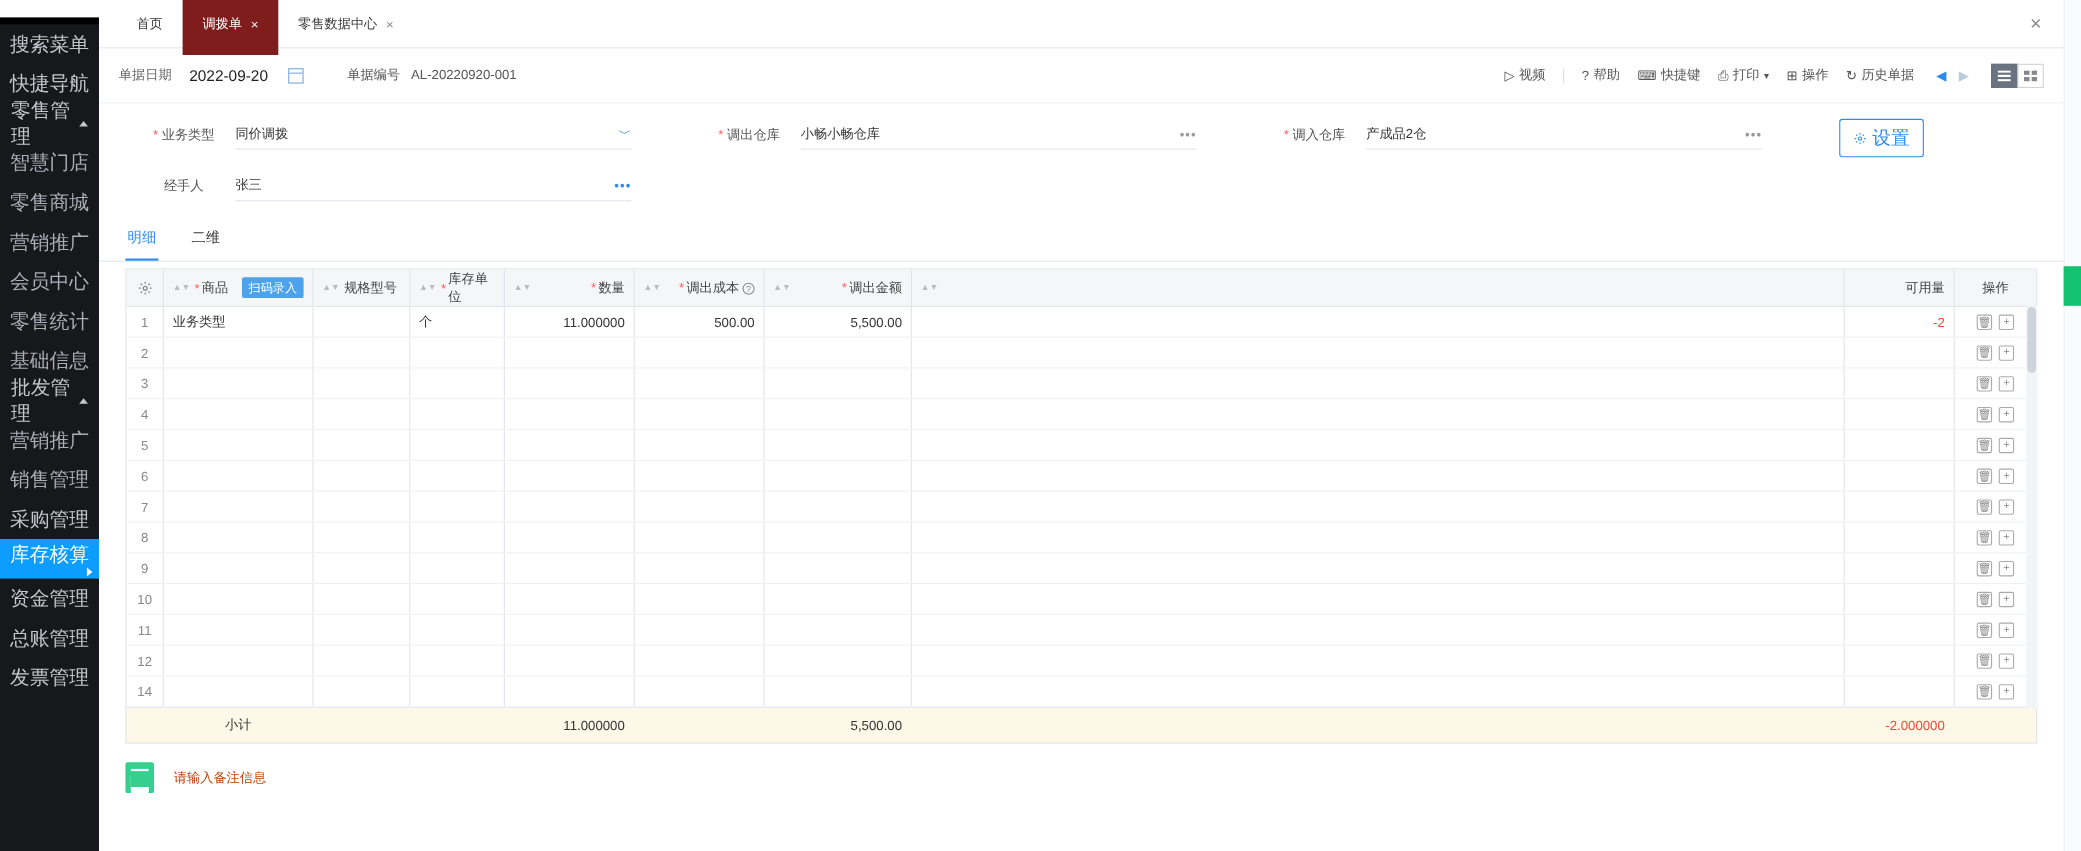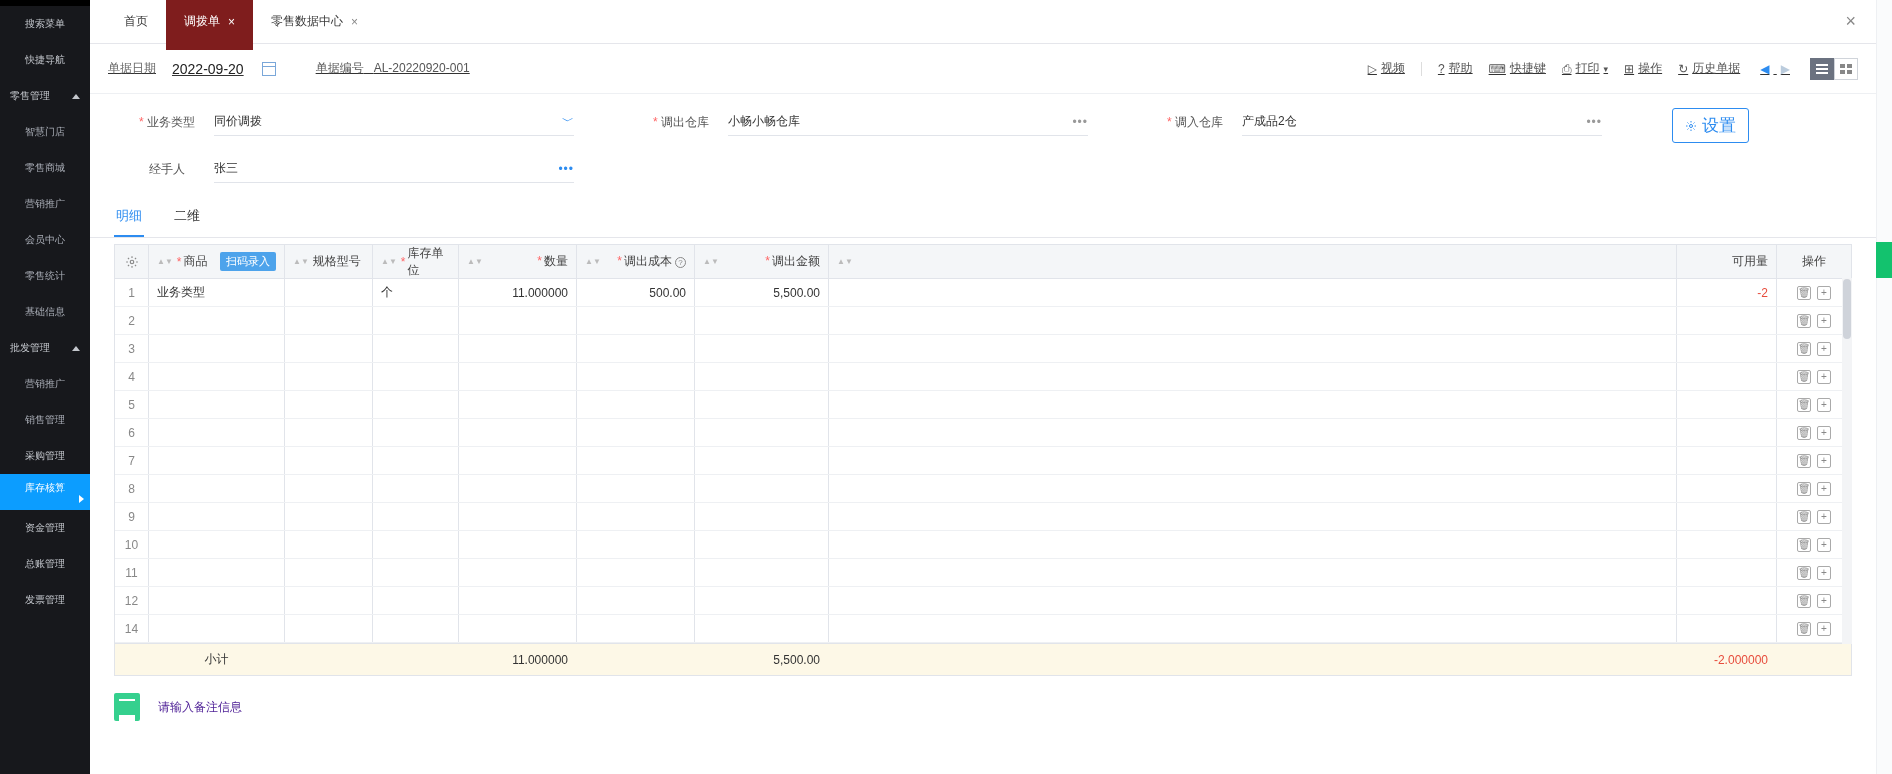--- a/index.html
+++ b/index.html
@@ -1,20 +1,20 @@
 <!DOCTYPE html>
 <html><head>
 <meta charset="utf-8">
 <style>
 * { box-sizing: border-box; margin: 0; padding: 0; }
 body { font-family: "Microsoft YaHei", Arial, sans-serif; font-size: 12px; color: #333; background: #fff; overflow: hidden; }
 .app { display: flex; width: 1892px; height: 774px; }
 
 
-.sidebar { width: 90px; background: #17181c; color: #c3c6cc; display: flex; flex-direction: column; font-size: 10px; }
+.sidebar { width: 90px; background: #17181c; color: #c3c6cc; display: flex; flex-direction: column; font-size: 18px; margin-top: 16px; }
 .sidebar-top { height: 6px; background: #000; }
 .sidebar-item { height: 36px; display: flex; align-items: center; justify-content: center; cursor: pointer; position: relative; }
 .sidebar-item.group { justify-content: flex-start; padding-left: 10px; }
 .sidebar-item.group .arrow { margin-left: auto; margin-right: 10px; }
 .sidebar-item.sub { color: #a9adb6; }
 .sidebar-item.active { background: #0c9dff; color: #fff; flex-direction: column; }
 .arrow { width: 0; height: 0; border-left: 4px solid transparent; border-right: 4px solid transparent; border-bottom: 5px solid #c3c6cc; }
 .arrow.right { border-top: 4px solid transparent; border-bottom: 4px solid transparent; border-left: 5px solid #c3c6cc; border-right: 0; }
 
 
@@ -22,21 +22,21 @@
 
 
 .tabbar { height: 44px; border-bottom: 1px solid #e5e6eb; display: flex; align-items: center; padding-left: 16px; }
 .tab { padding: 0 18px; height: 56px; display: flex; align-items: center; gap: 8px; color: #3a3a3a; cursor: pointer; text-align: right; }
 .tab.active { background: #7f1d1d; color: #fff; }
 .tab-close { font-size: 12px; color: inherit; }
 .tab-close-x { color: #888; }
 .tabbar-right { margin-left: auto; margin-right: 20px; color: #888; font-size: 18px; cursor: pointer; }
 
 
-.actionbar { height: 50px; display: flex; align-items: center; padding: 0 18px; border-bottom: 1px solid #eef0f3; text-decoration: underline; }
+.actionbar { height: 50px; display: flex; align-items: center; padding: 0 18px; border-bottom: 1px solid #eef0f3; }
 .ab-left { display: flex; align-items: center; gap: 10px; }
 .ab-label { color: #666; }
 .ab-date { color: #222; margin-left: 6px; font-size: 14px; }
 .cal-icon { width: 14px; height: 14px; border: 1px solid #7aa7d9; position: relative; margin-left: 8px; }
 .cal-icon::before { content: ""; position: absolute; top: 3px; left: 0; right: 0; height: 1px; background: #7aa7d9; }
 .ab-num { margin-left: 30px; color: #555; }
 .ab-right { margin-left: auto; display: flex; align-items: center; gap: 16px; color: #444; }
 .ab-link { display: flex; align-items: center; gap: 4px; cursor: pointer; color: #555; }
 .ab-sep { width: 1px; height: 14px; background: #ddd; }
 .pager-arrow { color: #2d8cf0; padding: 0 4px; cursor: pointer; }
@@ -88,21 +88,21 @@
 .total-row { display: flex; height: 32px; background: #fdf8e7; border: 1px solid #e1e4ea; border-top: none; font-weight: 500; }
 .total-row .td { border-right: 1px solid transparent; }
 .info-ic { width: 11px; height: 11px; border: 1px solid #888; border-radius: 50%; font-size: 8px; display: inline-flex; align-items: center; justify-content: center; margin-left: 3px; color: #888; }
 .tablewrap-scroll { position: absolute; top: 34px; right: 24px; width: 10px; bottom: 32px; background: #f3f4f6; }
 .tablewrap-scroll-thumb { background: #cfd3da; width: 8px; margin: 1px; height: 60px; border-radius: 4px; }
 
 
 .footer { display: flex; align-items: center; gap: 18px; padding: 16px 24px; }
 .doc-icon { width: 26px; height: 28px; background: #35d08e; border-radius: 2px; position: relative; }
 .doc-icon::before { content: ""; position: absolute; inset: 6px 5px; border-top: 2px solid #fff; box-shadow: 0 5px 0 #fff, 0 10px 0 #fff; }
-.remark-input { flex: 1; height: 30px; border: none; color: #4c1d95; display: flex; align-items: center; }
+.remark-input { flex: 1; height: 30px; border: none; color: #c2410c; display: flex; align-items: center; }
 
 
 .rightedge { width: 16px; background: #fafbfc; border-left: 1px solid #eef0f3; position: relative; }
 .rightedge-tab { width: 16px; height: 36px; background: #13c26e; position: absolute; top: 242px; right: 0; }
 </style>
 </head>
 <body>
 
 <div class="app">
 

